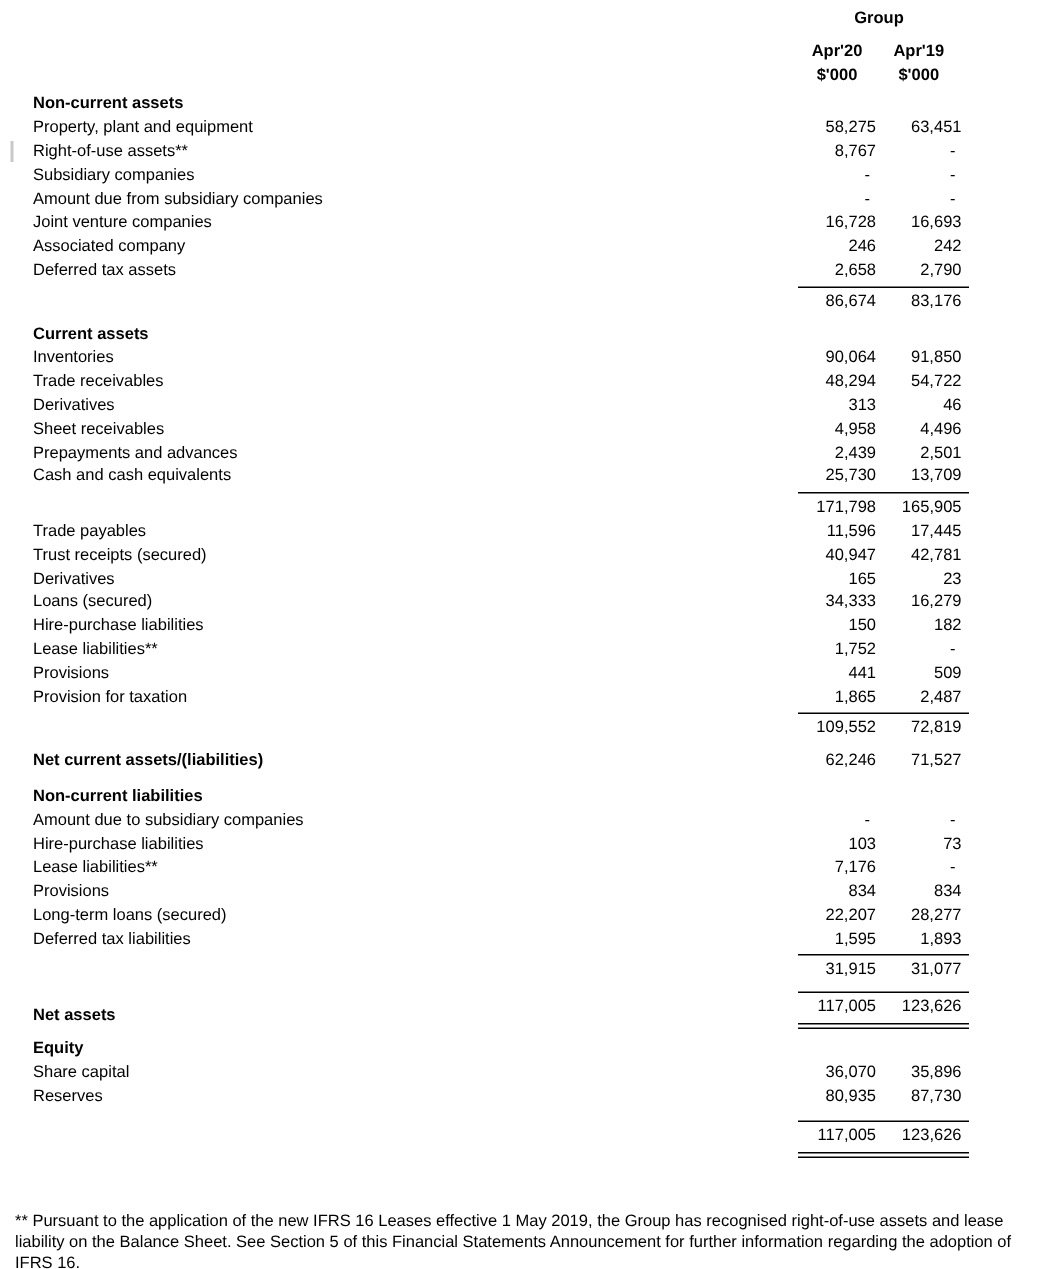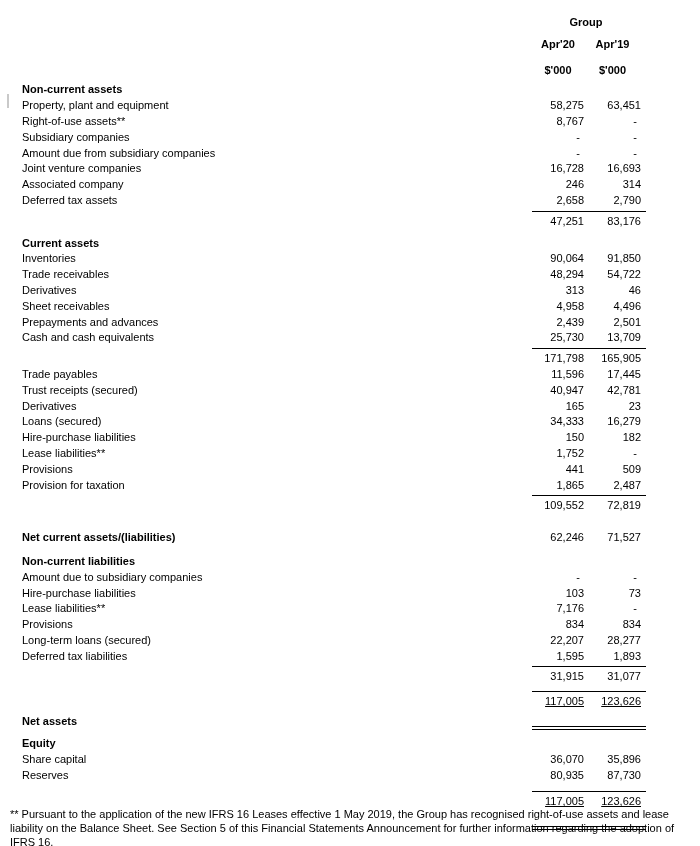--- a/index.html
+++ b/index.html
@@ -12,36 +12,36 @@
   .page { position:relative; width:700px; height:846px; padding-top:5px; overflow:hidden; }
 
   .row { display:flex; align-items:flex-end; line-height:15.8px; }
   .label { flex:1; padding-left:22px; white-space:nowrap; }
   .nums { width:114px; margin-right:54px; display:flex; justify-content:flex-end; }
   .v1 { width:52px; text-align:right; }
   .v2 { width:62px; text-align:right; padding-right:5px; }
   .v1.ctr, .v2.ctr { text-align:center; }
   .v1.dash { padding-right:4px; }
   .v2.dash { padding-right:9px; }
-  .bold { font-weight:bold;margin-top:10px; }
+  .bold { font-weight:bold; }
 
   .group-cell { width:114px; text-align:center; padding-right:6px; }
 
   .head-gap { margin-top:6px; }
   .section-heading { margin-top:4px; font-weight:bold; }
   .mt8 { margin-top:8px; }
   .mt6 { margin-top:6px; }
 
   .subtotal { margin-top:2px; }
   .subtotal .nums { border-top:1px solid #000; padding-top:2px; }
 
   .total .nums {
     border-top:1px solid #000;
     border-bottom:4px double #000;
-    padding-top:2px; padding-bottom:16px;text-decoration:underline;
+    padding-top:2px; padding-bottom:2px;
   }
 
   .change-bar { position:absolute; left:7px; top:94px; width:2px; height:14px; background:#c9c9c9; }
 
   .footnote {
     position:absolute; left:10px; right:6px; top:807px;
     line-height:14px; font-size:11px;
   }
 </style>
 </head>
@@ -107,34 +107,34 @@
     <div class="label">Joint venture companies</div>
     <div class="nums">
         <span class="v1">16,728</span>
         <span class="v2">16,693</span>
       </div>
   </div>
   <div class="row">
     <div class="label">Associated company</div>
     <div class="nums">
         <span class="v1">246</span>
-        <span class="v2">314</span>
+        <span class="v2">242</span>
       </div>
   </div>
   <div class="row">
     <div class="label">Deferred tax assets</div>
     <div class="nums">
         <span class="v1">2,658</span>
         <span class="v2">2,790</span>
       </div>
   </div>
   <div class="row subtotal">
     <div class="label"></div>
     <div class="nums">
-        <span class="v1">47,251</span>
+        <span class="v1">86,674</span>
         <span class="v2">83,176</span>
       </div>
   </div>
 
   <div class="row section-heading mt6">
     <div class="label">Current assets</div>
   </div>
   <div class="row">
     <div class="label">Inventories</div>
     <div class="nums">

